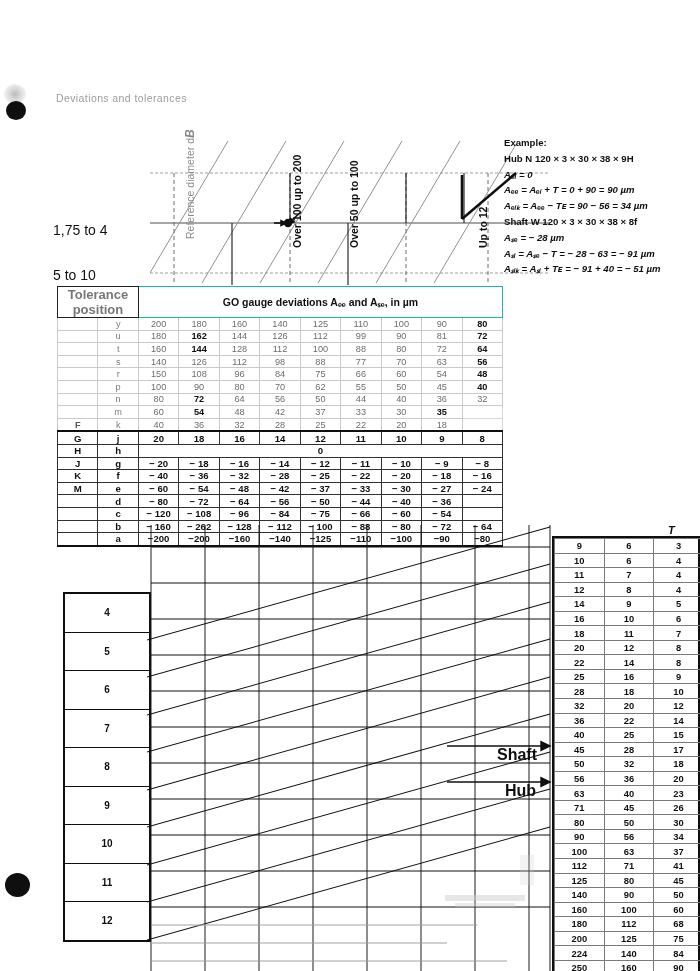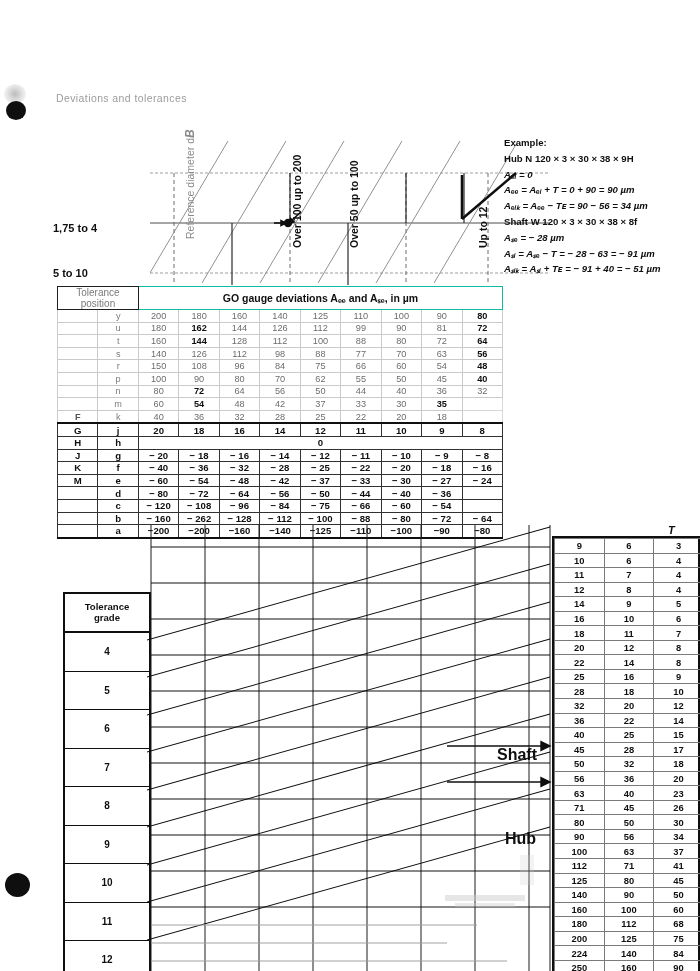--- a/index.html
+++ b/index.html
@@ -31,37 +31,37 @@
     font-size:10.5px;font-weight:bold;white-space:nowrap;
     line-height:11px;
   }
   .diaglabel.thin{font-weight:normal;color:#8a8a8a;}
 
   
   #isogrid{left:150px;top:115px;width:400px;height:165px;}
   #isogrid svg{display:block;}
 
   
-  .rangelbl{font-size:11px;font-weight:bold;white-space:nowrap;}
+  .rangelbl{font-size:14px;font-weight:normal;white-space:nowrap;}
 
   
   #example{left:504px;top:136px;width:200px;font-size:9.6px;line-height:13.4px;}
   #example .ln{white-space:nowrap;margin-bottom:2.4px;font-weight:bold;}
   #example .eq{font-style:italic;font-weight:bold;}
 
   
   #devtable{left:57px;top:286px;width:446px;}
   #devtable table{border-collapse:collapse;width:446px;table-layout:fixed;}
   #devtable td,#devtable th{
     font-size:9.2px;text-align:center;padding:0;height:11.6px;
     border:1px solid #c9c9c9;font-weight:normal;color:#6b6b6b;
   }
   #devtable .hdr{font-size:10.5px;font-weight:bold;color:#111;height:13px;
     border:1px solid #14b8a6;}
-  #devtable .poshdr{font-size:10px;font-weight:normal;color:#777;
+  #devtable .poshdr{font-size:13px;font-weight:bold;color:#777;
     border:1px solid #222;}
   #devtable .cUC{width:33px;font-weight:bold;color:#555;}
   #devtable .cLC{width:31px;color:#7b7b7b;}
   #devtable .num{width:42px;}
   
   #devtable tr.dark td{color:#111;font-weight:bold;font-size:9.6px;}
   #devtable tr.dark td{border:1px solid #333;}
   #devtable td.hi{color:#111;font-weight:bold;}
   #devtable td.blank{border-color:#d6d6d6;}
   #devtable .zero{font-size:10px;font-weight:bold;color:#111;}
@@ -416,24 +416,20 @@
             <td class="num">−110</td>
             <td class="num">−100</td>
             <td class="num">−90</td>
             <td class="num">−80</td>
           </tr>
         </tbody>
     </table>
   </div>
 
   <div id="gradebox" class="abs">
-    <div class="gh">
-      <div>Tolerance</div>
-      <div>grade</div>
-    </div>
     <div id="gradelist">
         <div class="gr">4</div>
         <div class="gr">5</div>
         <div class="gr">6</div>
         <div class="gr">7</div>
         <div class="gr">8</div>
         <div class="gr">9</div>
         <div class="gr">10</div>
         <div class="gr">11</div>
         <div class="gr">12</div>
@@ -490,21 +486,21 @@
       <g fill="#111" stroke="#111" stroke-width="1.4">
         <line x1="300" y1="221" x2="400" y2="221"></line>
         <path d="M394 216.6 L403 221 L394 225.4 Z"></path>
         <line x1="300" y1="257" x2="400" y2="257"></line>
         <path d="M394 252.6 L403 257 L394 261.4 Z"></path>
       </g>
     </svg>
   </div>
 
   <div class="callout" style="left:497px;top:746px;">Shaft</div>
-  <div class="callout" style="left:505px;top:782px;margin-top:48px;">Hub</div>
+  <div class="callout" style="left:505px;top:782px;">Hub</div>
 
   <div id="tlabel" class="abs">T</div>
   <div id="ttable" class="abs">
     <table>
       <tbody id="tbody">
           <tr>
             <td>9</td>
             <td>6</td>
             <td>3</td>
           </tr>

